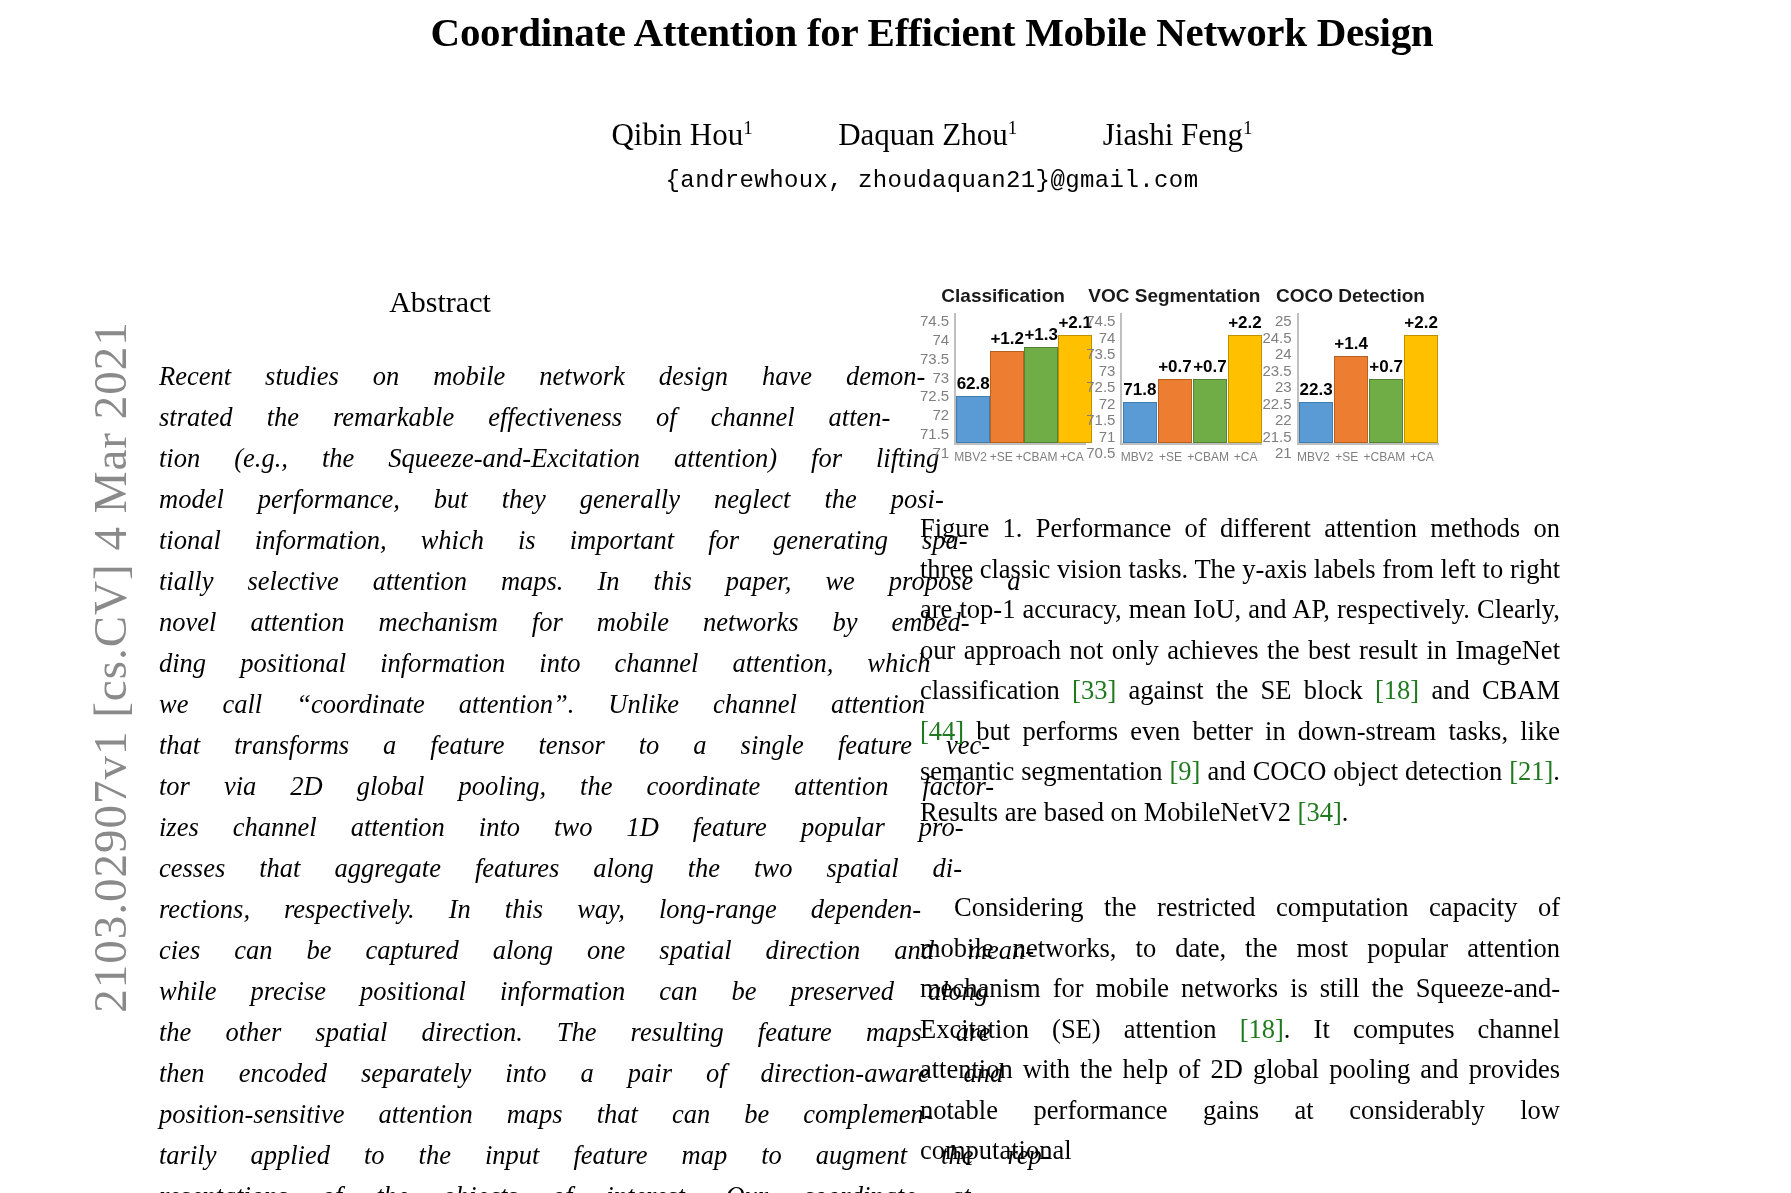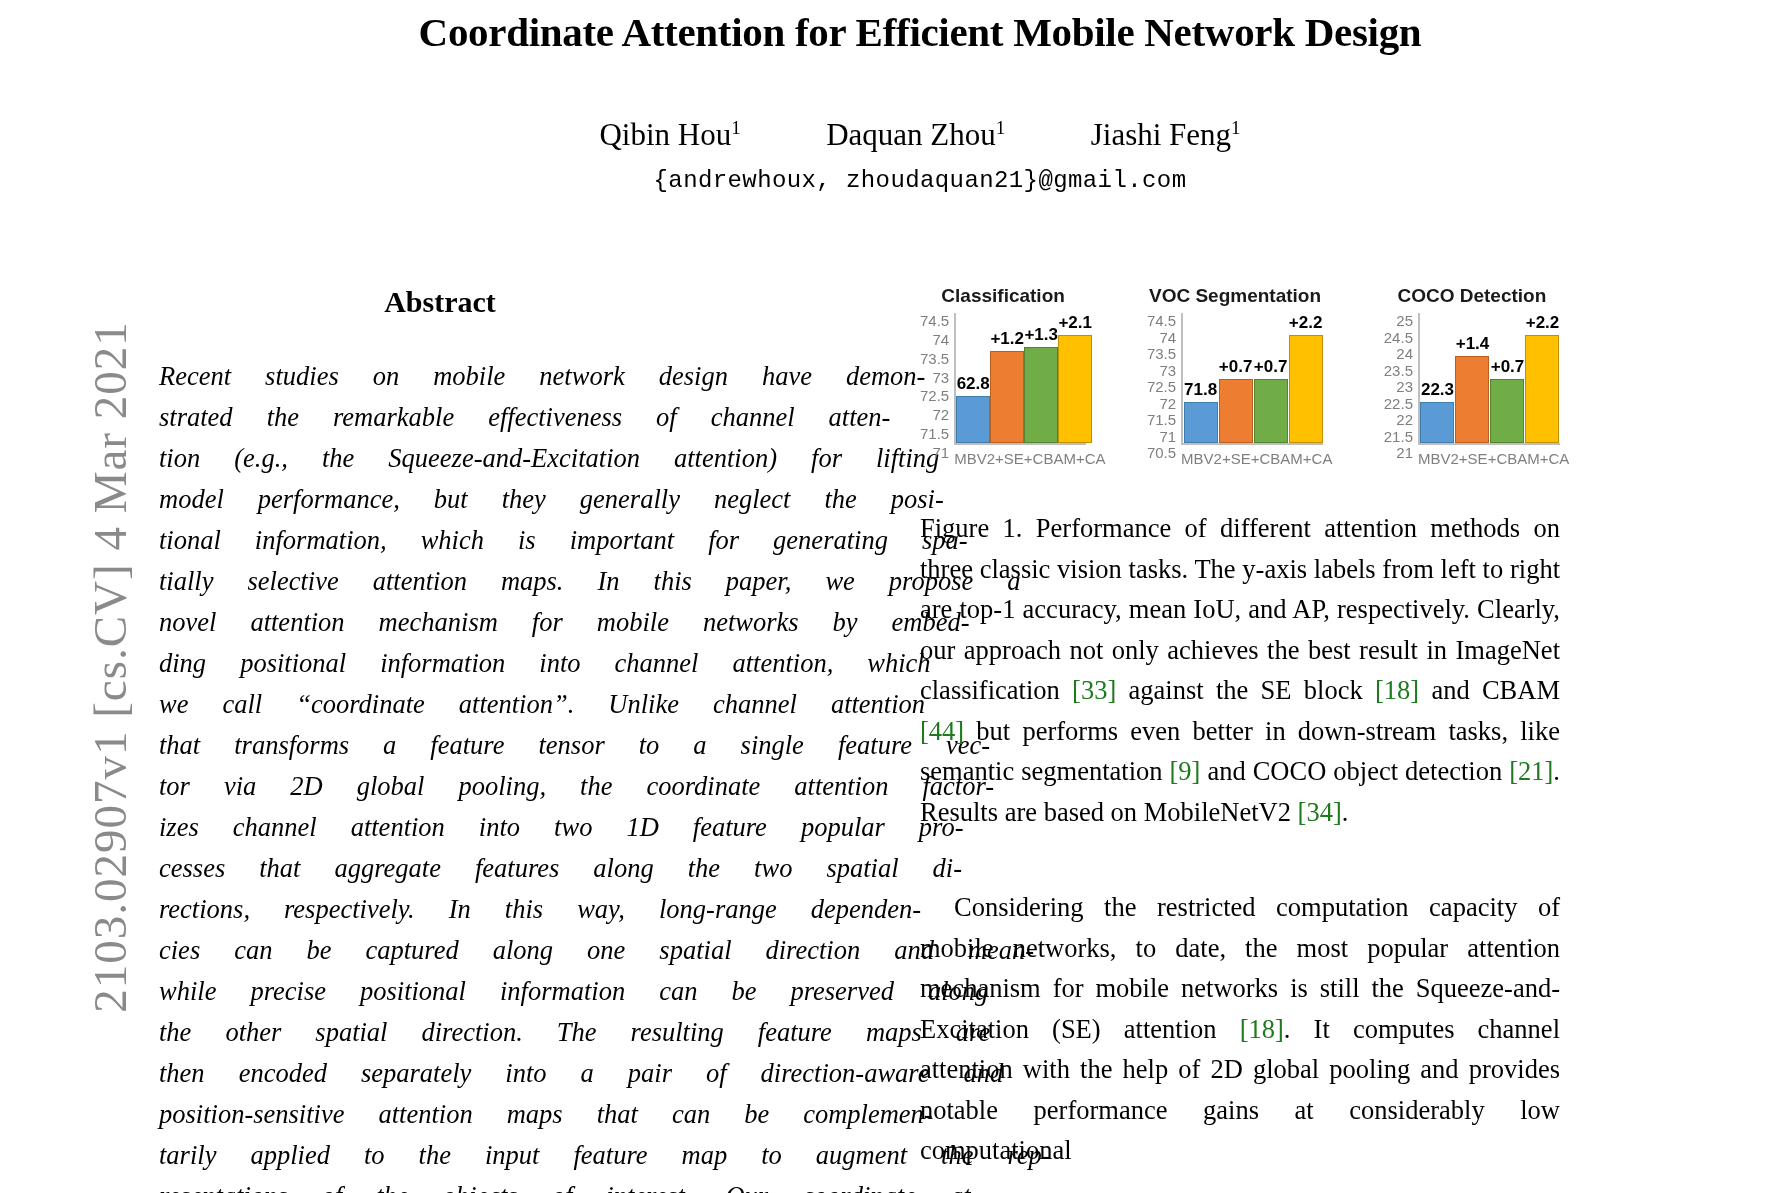--- a/index.html
+++ b/index.html
@@ -28,21 +28,21 @@
     font-size: 47px;
     letter-spacing: 1px;
     color: #8a8a8a;
     white-space: nowrap;
     text-align: center;
   }
 
   
   #title-block {
     position: absolute;
-    left: 120px;
+    left: 132px;
     top: 0px;
     width: 1600px;
     text-align: center;
   }
   #paper-title {
     font-family: "Liberation Serif", serif;
     font-weight: bold;
     font-size: 41px;
     line-height: 52px;
     letter-spacing: -0.3px;
@@ -87,21 +87,21 @@
   }
   #right-col {
     position: absolute;
     left: 920px;
     top: 285px;
     width: 640px;
   }
 
   #abstract-heading {
     text-align: center;
-    font-weight: bold;
+    font-weight: normal;
     font-size: 30px;
     margin-bottom: 37px;
   }
   .abstract-para {
     font-style: italic;
     font-size: 26.5px;
     line-height: 41px;
     text-align: justify;
     text-indent: 34px;
     margin: 0;
@@ -111,21 +111,20 @@
     justify-content: space-between;
     white-space: nowrap;
   }
 
   
   #figure-1 {
     width: 640px;
   }
   #charts-row {
     display: flex;
-    justify-content: space-between;
     align-items: flex-end;
     height: 205px;
   }
   .chart {
     position: relative;
     height: 205px;
   }
   .chart-title {
     text-align: center;
     font-family: "Liberation Sans", sans-serif;
@@ -187,21 +186,21 @@
   }
   .bar {
     width: 34px;
     border: 1px solid;
     box-sizing: border-box;
   }
   .x-axis {
     display: flex;
     justify-content: space-around;
     font-family: "Liberation Sans", sans-serif;
-    font-size: 15px;
+    font-size: 12px;
     color: #7f7f7f;
     padding-top: 5px;
   }
   .x-axis span {
     flex: 1 1 0;
     text-align: center;
     white-space: nowrap;
   }
 
   #figure-caption {

